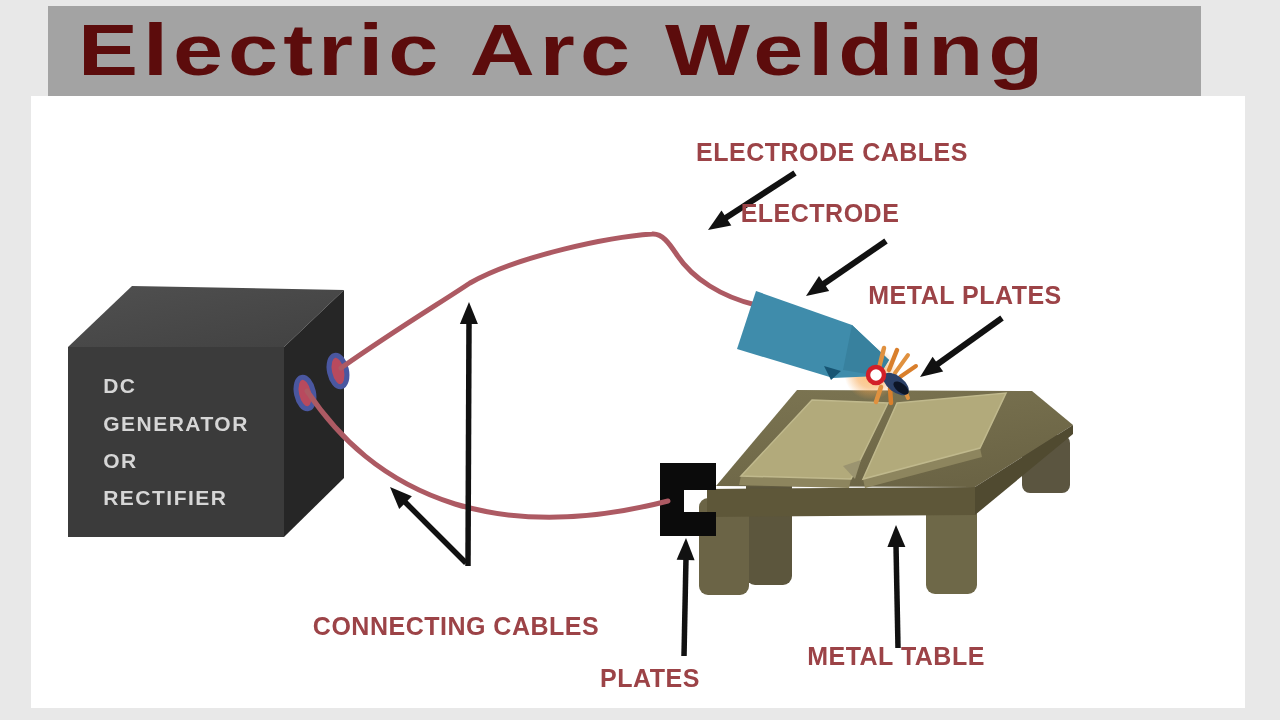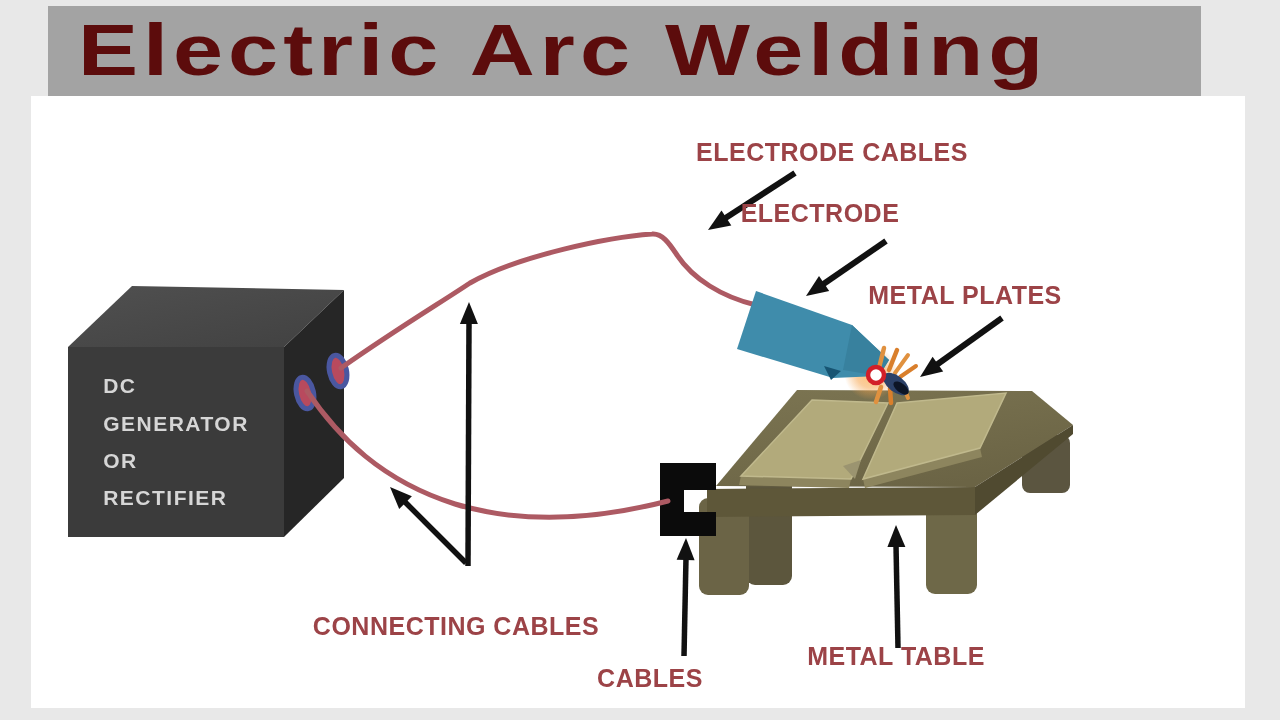--- a/index.html
+++ b/index.html
@@ -150,14 +150,14 @@
 
 <div class="generator-text">DC
 GENERATOR
 OR
 RECTIFIER</div>
 
 <div class="diag-label lbl-electrode-holder">ELECTRODE CABLES</div>
 <div class="diag-label lbl-electrode">ELECTRODE</div>
 <div class="diag-label lbl-metal-plates">METAL PLATES</div>
 <div class="diag-label lbl-connecting-cables">CONNECTING CABLES</div>
-<div class="diag-label lbl-gripper">CABLES</div>
+<div class="diag-label lbl-gripper">PLATES</div>
 <div class="diag-label lbl-metal-table">METAL TABLE</div>
 
 </body></html>

